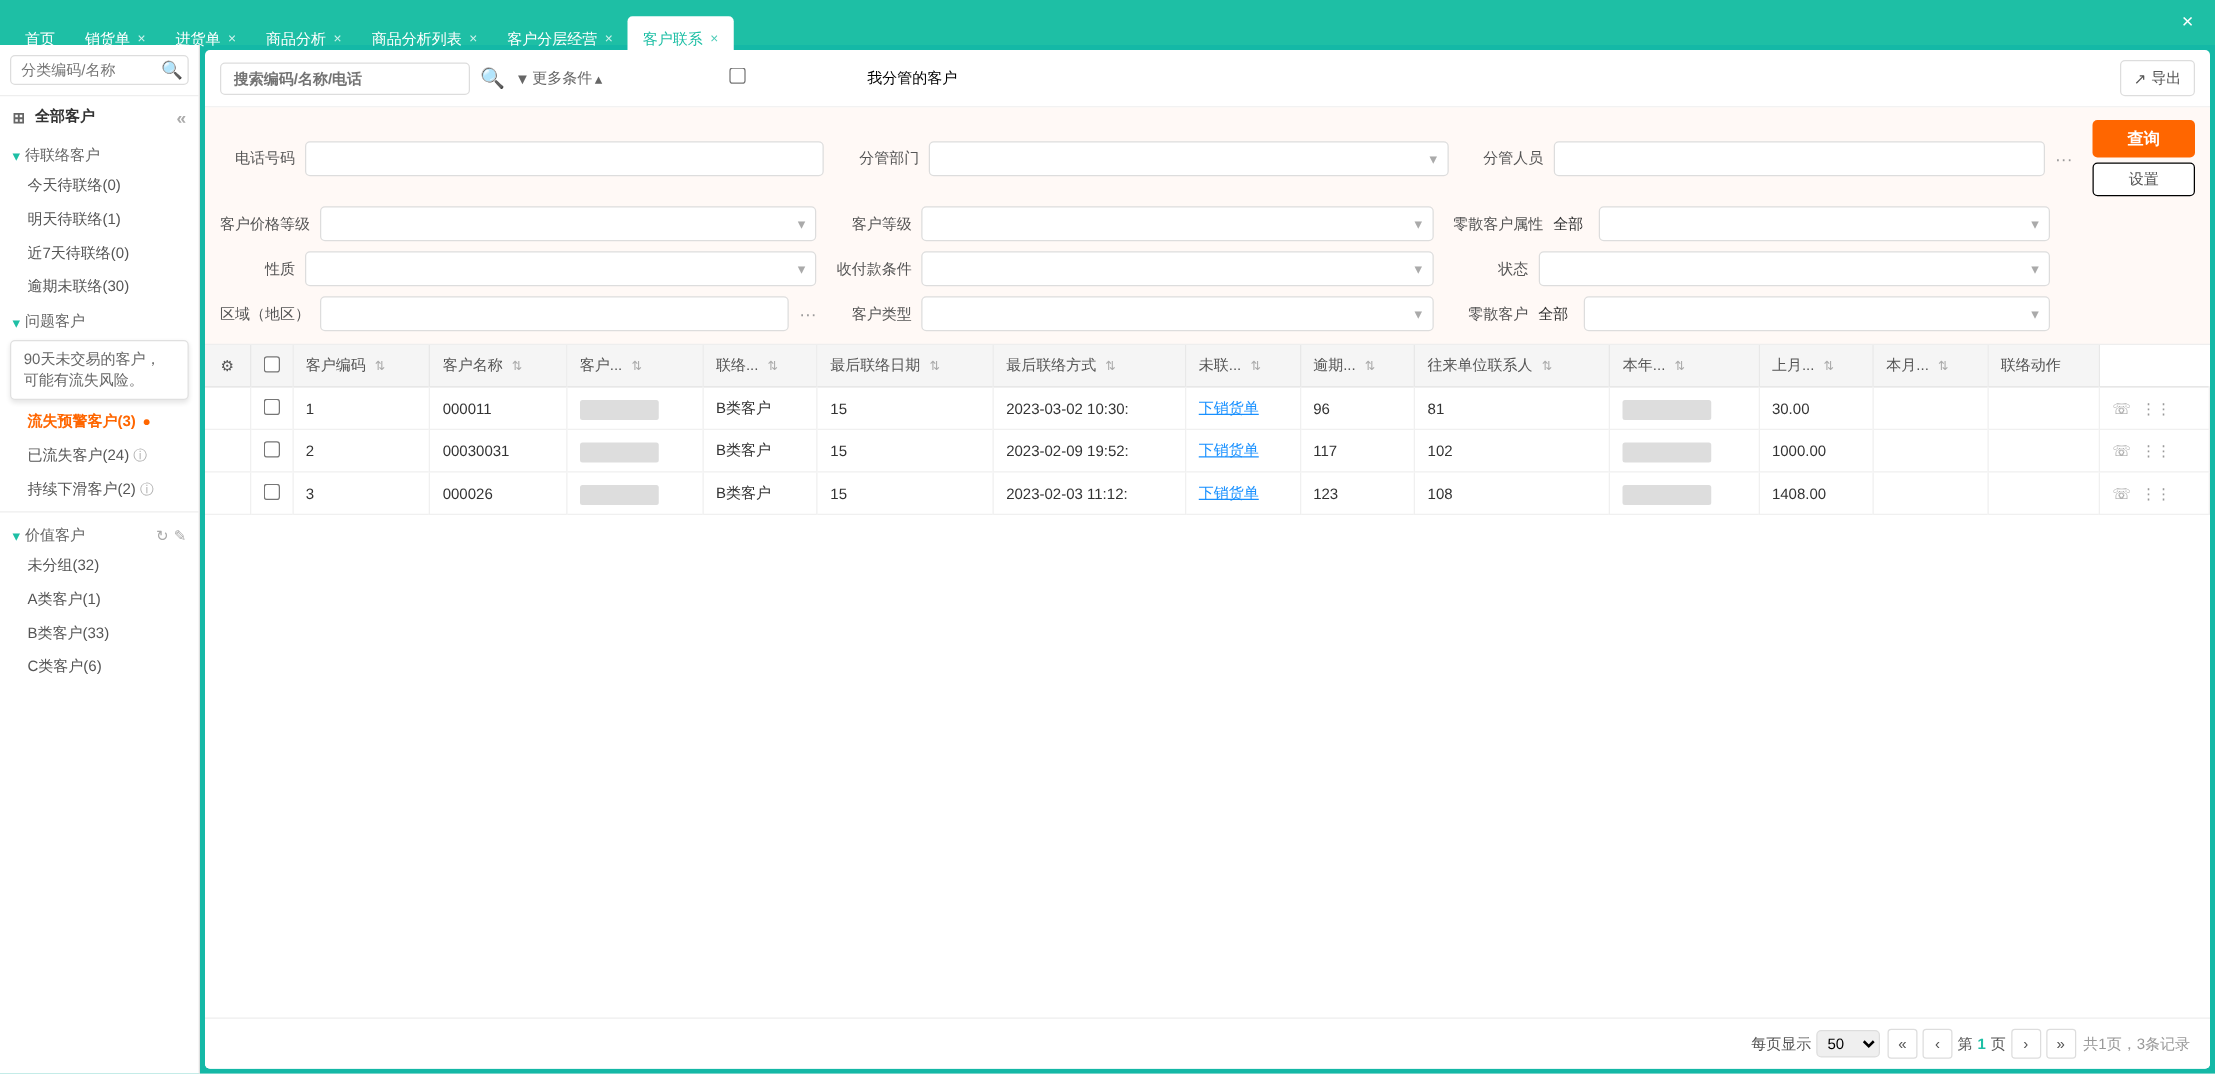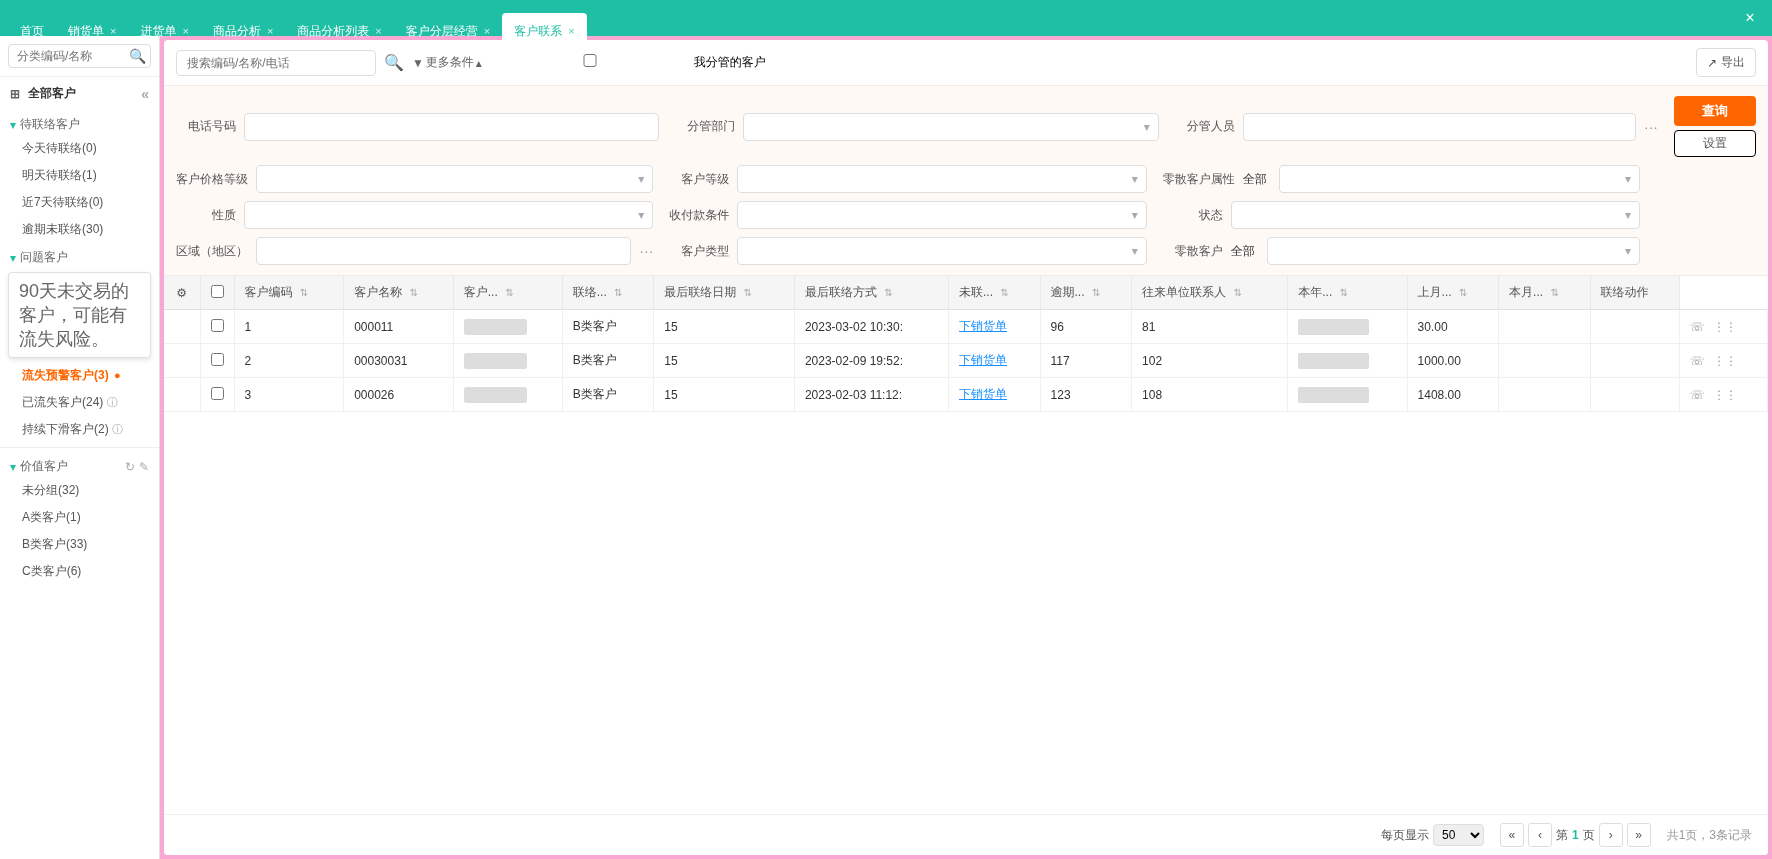--- a/index.html
+++ b/index.html
@@ -43,21 +43,21 @@
       align-items: center;
       justify-content: center;
       cursor: pointer;
       font-size: 16px;
     }
 
     
     .main-layout {
       display: flex;
       height: calc(859px - 36px);
-      background: #f9a8d4;
+      background: #14b8a6;
     }
 
     
     .sidebar {
       width: 160px;
       background: white;
       border-right: 1px solid #e0e0e0;
       display: flex;
       flex-direction: column;
       overflow-y: auto;
@@ -126,21 +126,21 @@
       color: #ff6600;
       font-weight: bold;
     }
 
     .tooltip-box {
       background: white;
       border: 1px solid #e0e0e0;
       border-radius: 4px;
       padding: 6px 10px;
       color: #666;
-      font-size: 18px;
+      font-size: 12px;
       margin: 4px 8px;
       box-shadow: 0 2px 4px rgba(0,0,0,0.1);
     }
 
     .sidebar-divider {
       height: 1px;
       background: #eee;
       margin: 4px 0;
     }
 
@@ -163,20 +163,21 @@
       align-items: center;
       gap: 8px;
     }
     .filter-bar input {
       border: 1px solid #ddd;
       border-radius: 4px;
       padding: 5px 10px;
       width: 200px;
       font-size: 12px;
       outline: none;
+      font-weight: bold;
     }
     .filter-bar .search-btn {
       background: white;
       border: none;
       cursor: pointer;
       color: #1ebfa5;
       font-size: 16px;
     }
     .filter-bar .more-conditions {
       display: flex;
@@ -295,21 +296,21 @@
     .link-text { color: #1890ff; cursor: pointer; text-decoration: underline; }
     .action-icons { display: flex; gap: 8px; color: #999; cursor: pointer; }
 
     
     .pagination {
       padding: 8px 16px;
       border-top: 1px solid #eee;
       display: flex;
       align-items: center;
       justify-content: flex-end;
-      gap: 16px;
+      gap: 6px;
       background: white;
     }
     .pagination .per-page {
       display: flex;
       align-items: center;
       gap: 4px;
       color: #555;
     }
     .pagination .per-page select {
       border: 1px solid #ddd;

